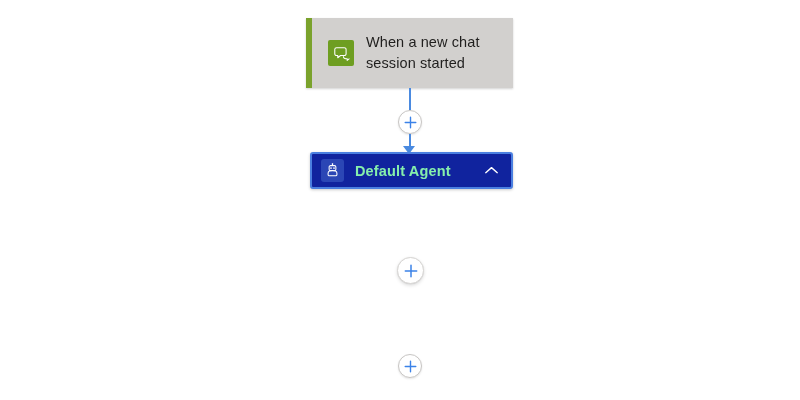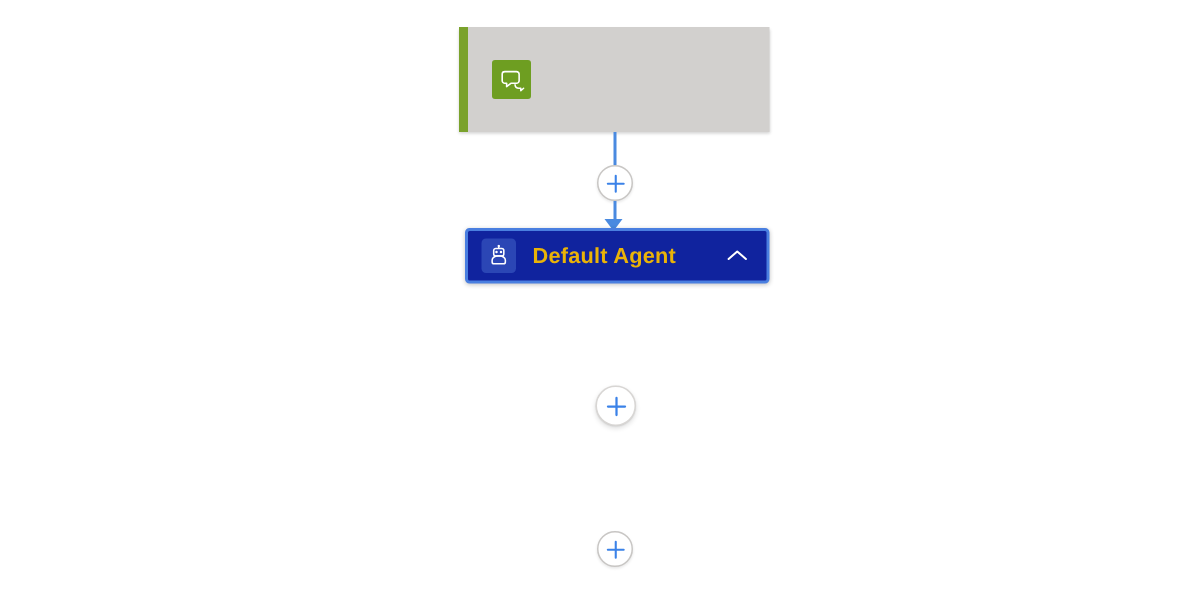--- a/index.html
+++ b/index.html
@@ -170,21 +170,21 @@
     border-radius: 3px;
     display: flex;
     align-items: center;
     justify-content: center;
     flex: 0 0 auto;
   }
   #agent-title {
     margin-left: 11px;
     font-size: 14.5px;
     font-weight: 700;
-    color: #eab308;
+    color: #86efac;
     letter-spacing: 0.15px;
     flex: 1 1 auto;
   }
   #agent-collapse-icon {
     margin-right: 12px;
     display: flex;
     align-items: center;
     justify-content: center;
     flex: 0 0 auto;
   }
@@ -195,20 +195,21 @@
 <div id="canvas">
 
   <div id="trigger-node">
     <div id="trigger-accent"></div>
     <div id="trigger-icon">
       <svg width="17" height="17" viewBox="0 0 20 20">
         <path d="M4.2 3.2 h9.1 a2.1 2.1 0 0 1 2.1 2.1 v5.0 a2.1 2.1 0 0 1 -2.1 2.1 h-4.4 l-3.3 2.6 v-2.6 h-1.4 a2.1 2.1 0 0 1 -2.1 -2.1 v-5.0 a2.1 2.1 0 0 1 2.1 -2.1 z" fill="none" stroke="#ffffff" stroke-width="1.25" stroke-linejoin="round"></path>
         <path d="M12.2 13.6 a3.0 3.0 0 0 0 2.9 2.7 h1.6 v1.9 l2.2 -1.9" fill="none" stroke="#ffffff" stroke-width="1.2" stroke-linejoin="round" stroke-linecap="round"></path>
       </svg>
     </div>
+    <div id="trigger-label">When a new chat session started</div>
   </div>
 
   <div class="connector-line" id="connector-top-a"></div>
   <div class="plus-btn" id="plus-top">
     <svg width="13" height="13" viewBox="0 0 14 14">
       <path d="M7 1.3 V12.7 M1.3 7 H12.7" stroke="#3b82e8" stroke-width="1.5" stroke-linecap="round"></path>
     </svg>
   </div>
   <div class="connector-line" id="connector-top-b"></div>
   <div id="connector-arrow"></div>

